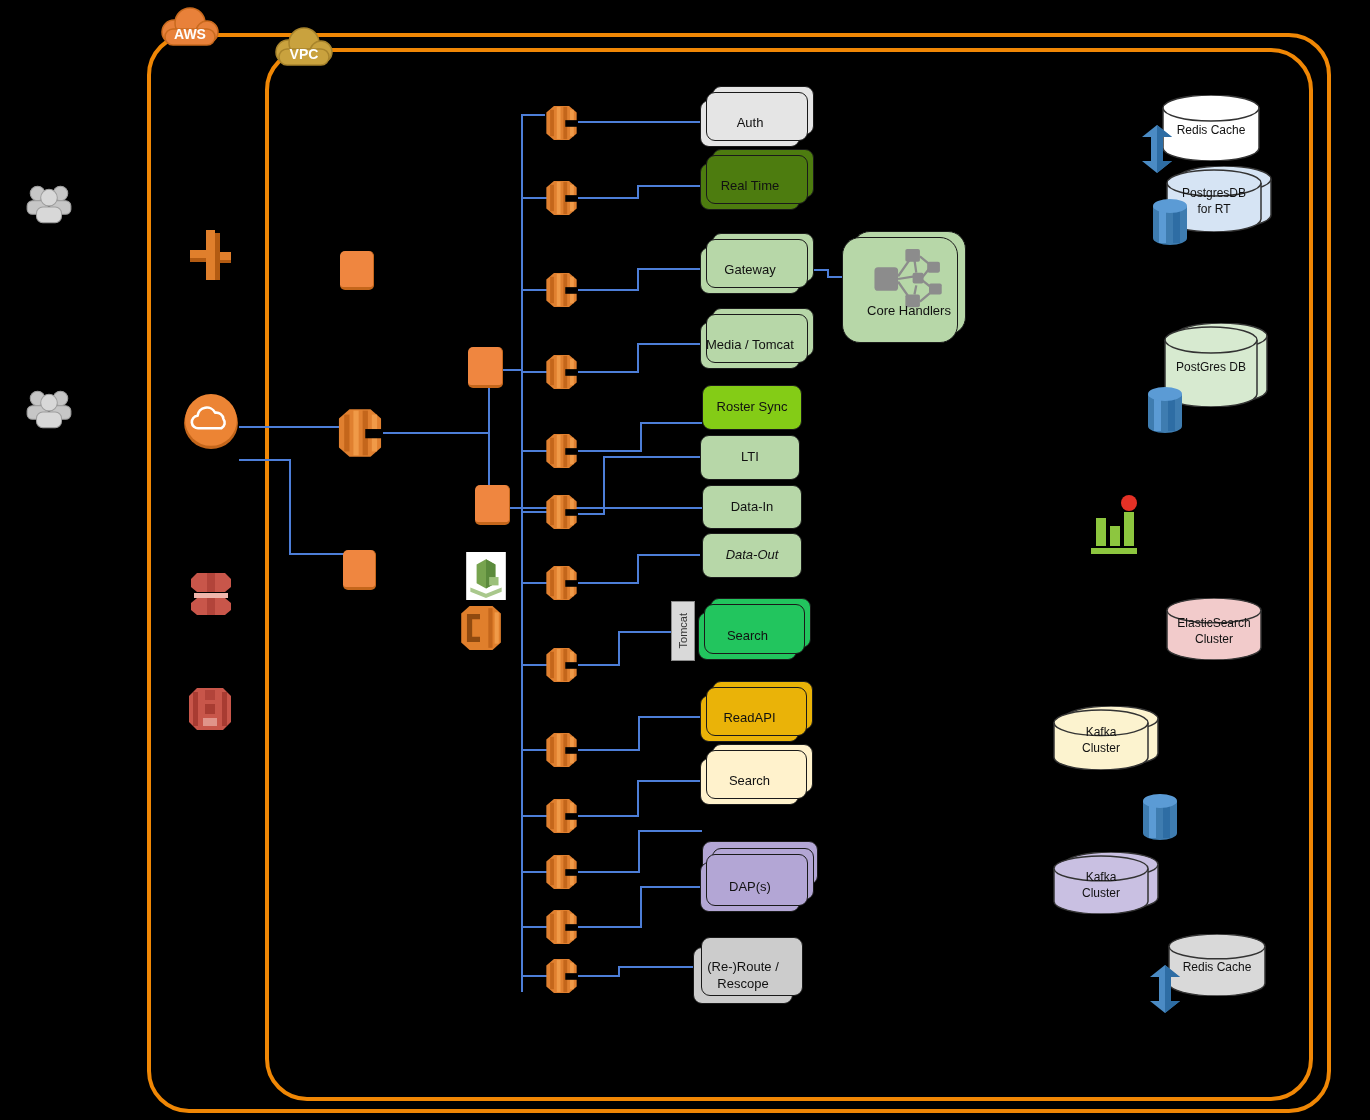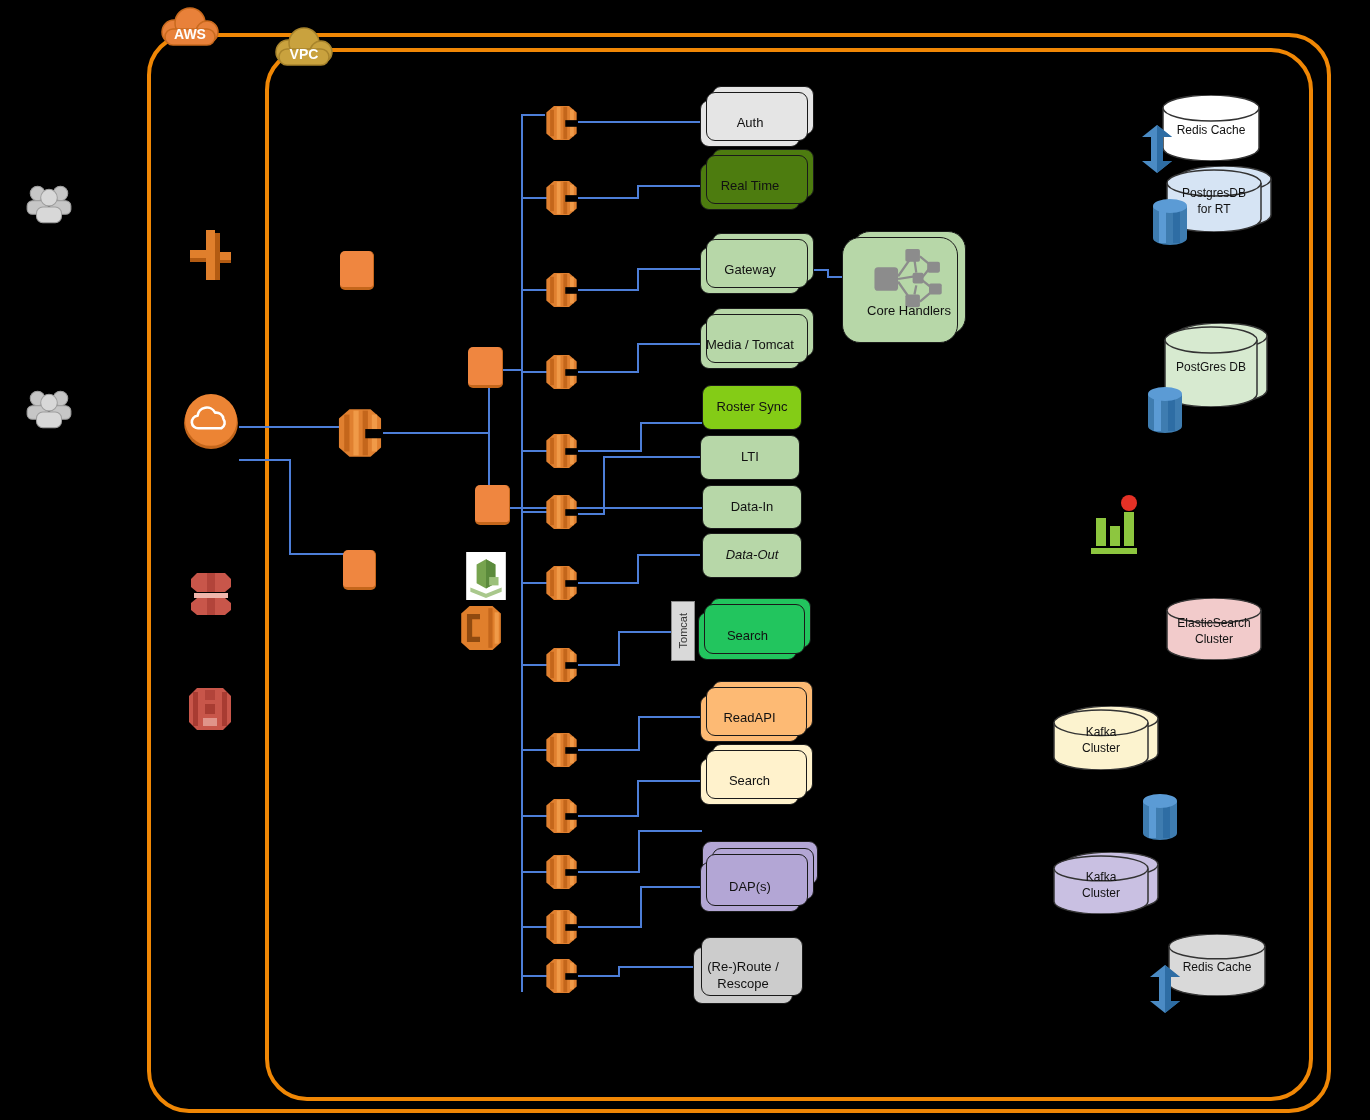--- a/index.html
+++ b/index.html
@@ -140,21 +140,21 @@
     <span class="boxlabel">LTI</span></div>
     <div class="box " style="left:702px;top:485px;width:98px;height:42px;background:#B7D7A8;">
     
     <span class="boxlabel">Data-In</span></div>
     <div class="box " style="left:702px;top:533px;width:98px;height:43px;background:#B7D7A8;font-style:italic;">
     
     <span class="boxlabel">Data-Out</span></div>
     <div class="box stack3" style="left:698px;top:612px;width:97px;height:46px;background:#22c55e;">
     
     <span class="boxlabel">Search</span></div>
-    <div class="box stack3" style="left:700px;top:695px;width:97px;height:45px;background:#fdba74;">
+    <div class="box stack3" style="left:700px;top:695px;width:97px;height:45px;background:#eab308;">
     
     <span class="boxlabel">ReadAPI</span></div>
     <div class="box stack3" style="left:700px;top:758px;width:97px;height:45px;background:#FFF2CC;">
     
     <span class="boxlabel">Search</span></div>
     <div class="box " style="left:702px;top:841px;width:98px;height:42px;background:#B3A6D5;padding-left:16px;">
     
     <span class="boxlabel">GEP</span></div>
     <div class="box stack3" style="left:700px;top:862px;width:98px;height:48px;background:#B3A6D5;">
     

